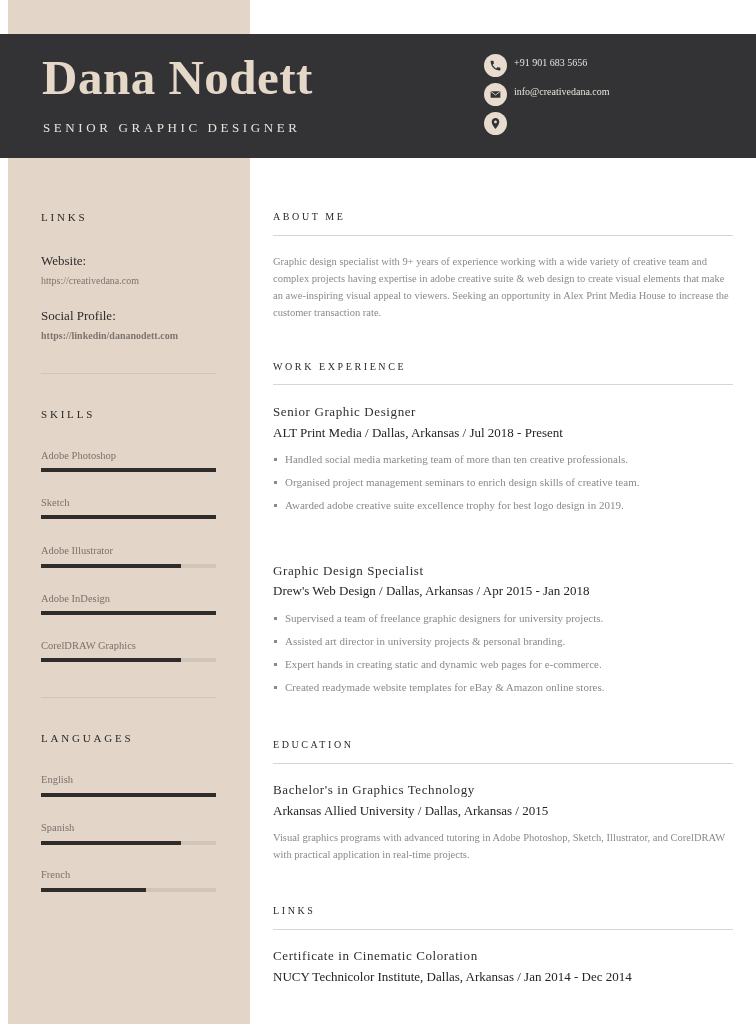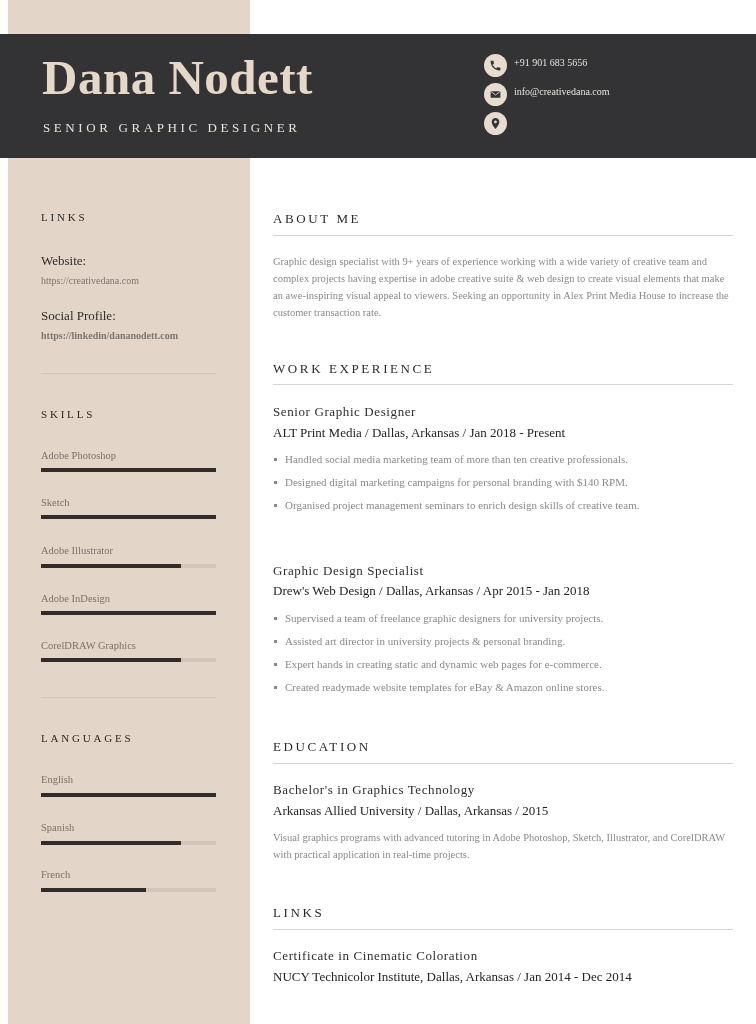--- a/index.html
+++ b/index.html
@@ -19,21 +19,21 @@
 
   .side-h { position: absolute; left: 41px; font-size: 11px; letter-spacing: 2.8px; color: #2a2a2a; }
   .side-label { position: absolute; left: 41px; font-size: 13px; color: #2d2d2d; }
   .side-link { position: absolute; left: 41px; font-size: 10px; color: #7d7570; }
   .side-div { position: absolute; left: 41px; width: 175px; height: 1px; background: #d3c5b7; }
 
   .bar-label { position: absolute; left: 41px; font-size: 10.5px; color: #7a726c; }
   .bar-track { position: absolute; left: 41px; width: 175px; height: 4px; background: #d1c4b8; }
   .bar-fill { height: 4px; background: #302c29; }
 
-  .sec-h { position: absolute; left: 273px; font-size: 13px; letter-spacing: 2.6px; color: #2a2a2a; }
+  .sec-h { position: absolute; left: 273px; font-size: 10px; letter-spacing: 2.6px; color: #2a2a2a; }
   .sec-line { position: absolute; left: 273px; width: 460px; height: 1px; background: #d6d6d6; }
   .para { position: absolute; left: 273px; width: 462px; font-size: 10.5px; line-height: 17px; color: #8a8a8a; }
   .job-title { position: absolute; left: 273px; font-size: 13px; letter-spacing: 0.6px; color: #2e2e2e; }
   .job-sub { position: absolute; left: 273px; font-size: 13px; color: #242424; }
   .bullets { position: absolute; left: 273px; list-style: none; font-size: 11px; color: #8a8a8a; }
   .bullets li { height: 23px; line-height: 14px; position: relative; padding-left: 12px; }
   .bullets li::before { content: ""; position: absolute; left: 1px; top: 6px; width: 3px; height: 3px; background: #8a8a8a; }
 </style>
 </head>
 <body>
@@ -123,25 +123,25 @@
   </div>
 
 <div class="sec-h" style="top:211px;">ABOUT ME</div>
 <div class="sec-line" style="top:235px;"></div>
 <div class="para" style="top:253px;">Graphic design specialist with 9+ years of experience working with a wide variety of creative team and complex projects having expertise in adobe creative suite &amp; web design to create visual elements that make an awe-inspiring visual appeal to viewers. Seeking an opportunity in Alex Print Media House to increase the customer transaction rate.</div>
 
 <div class="sec-h" style="top:361px;">WORK EXPERIENCE</div>
 <div class="sec-line" style="top:384px;"></div>
 
 <div class="job-title" style="top:404px;">Senior Graphic Designer</div>
-<div class="job-sub" style="top:425px;">ALT Print Media / Dallas, Arkansas / Jan 2018 - Present</div>
+<div class="job-sub" style="top:425px;">ALT Print Media / Dallas, Arkansas / Jul 2018 - Present</div>
 <ul class="bullets" style="top:452px;">
   <li>Handled social media marketing team of more than ten creative professionals.</li>
-  <li>Designed digital marketing campaigns for personal branding with $140 RPM.</li>
   <li>Organised project management seminars to enrich design skills of creative team.</li>
+  <li>Awarded adobe creative suite excellence trophy for best logo design in 2019.</li>
 </ul>
 
 <div class="job-title" style="top:563px;">Graphic Design Specialist</div>
 <div class="job-sub" style="top:583px;">Drew's Web Design / Dallas, Arkansas / Apr 2015 - Jan 2018</div>
 <ul class="bullets" style="top:611px;">
   <li>Supervised a team of freelance graphic designers for university projects.</li>
   <li>Assisted art director in university projects &amp; personal branding.</li>
   <li>Expert hands in creating static and dynamic web pages for e-commerce.</li>
   <li>Created readymade website templates for eBay &amp; Amazon online stores.</li>
 </ul>

